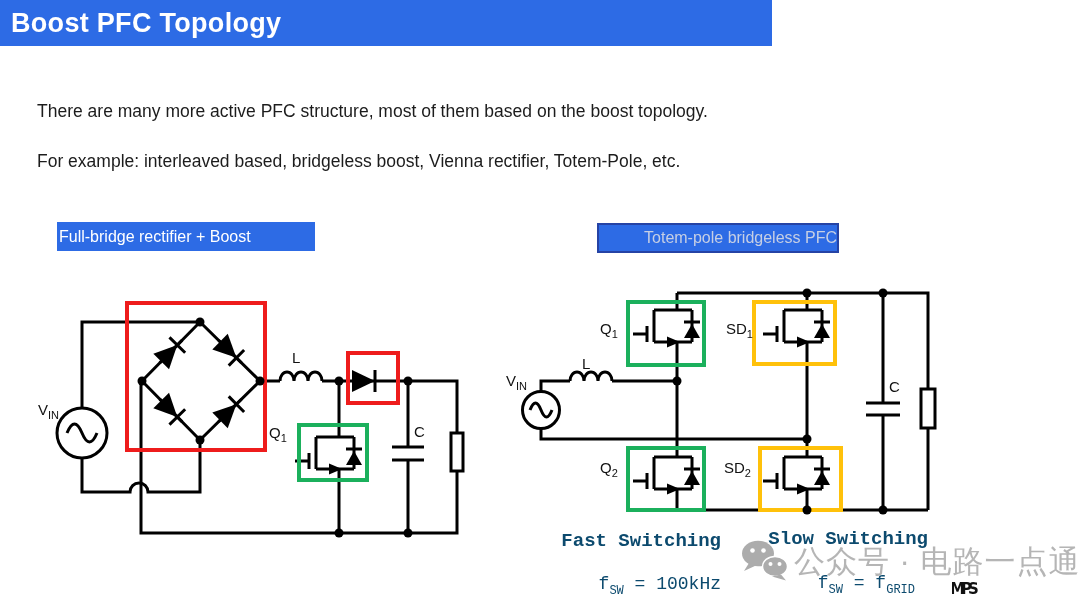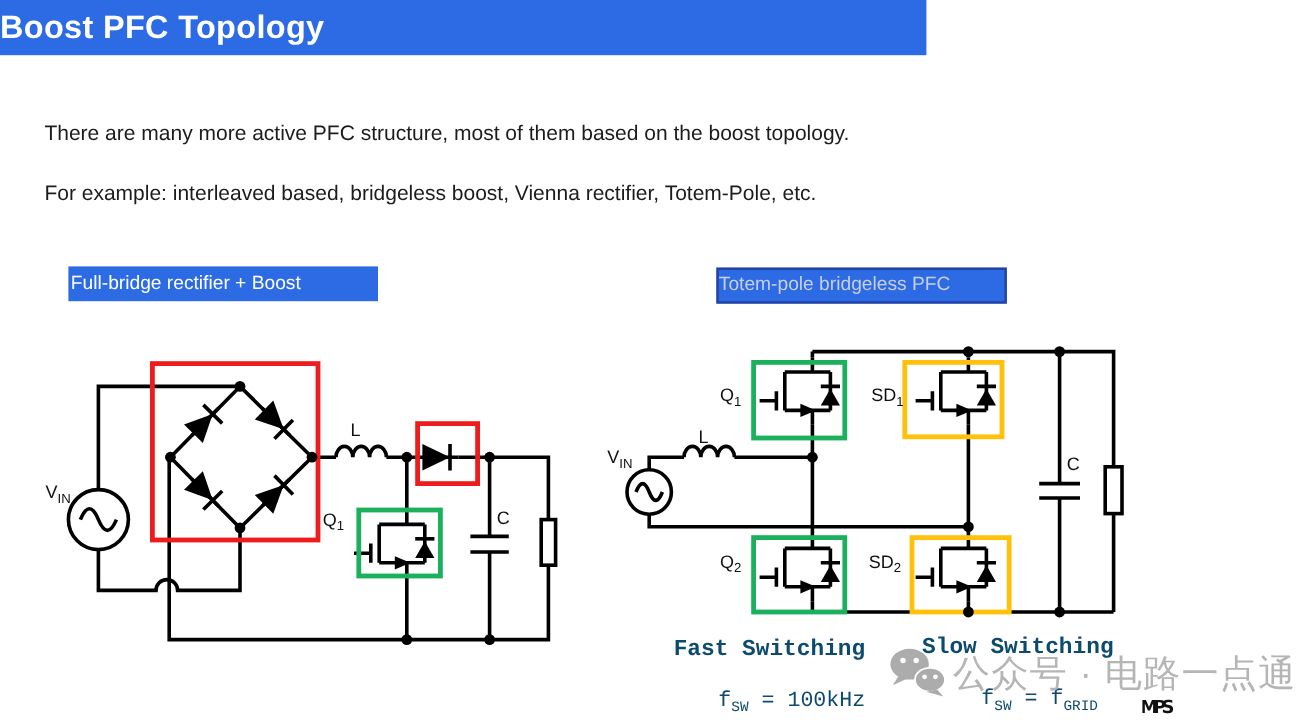--- a/index.html
+++ b/index.html
@@ -1,31 +1,31 @@
 <!DOCTYPE html>
 <html><head>
 <meta charset="utf-8">
 <style>
   html,body{margin:0;padding:0;background:#e8e8e8;}
   .slide{position:relative;width:1080px;height:602px;background:#ffffff;overflow:hidden;
          font-family:"Liberation Sans",sans-serif;}
   
   .header{position:absolute;left:0;top:0;width:772px;height:46px;background:#2D6BE5;
           display:flex;align-items:center;}
-  .header .title{color:#ffffff;font-size:27px;font-weight:bold;padding-left:0;letter-spacing:.3px;}
+  .header .title{color:#ffffff;font-size:27px;font-weight:bold;padding-left:11px;letter-spacing:.3px;}
   
   .intro{position:absolute;left:37px;font-size:17.5px;color:#1c1c1c;white-space:nowrap;}
   #intro1{top:101px}
   #intro2{top:151px}
   
   .caption{position:absolute;font-size:16px;box-sizing:border-box;}
   .caption-left{left:57px;top:222px;width:258px;height:29px;background:#2D6BE5;color:#ffffff;
                 line-height:29px;padding-left:2px;}
   .caption-right{left:597px;top:223px;width:242px;height:30px;background:#2D6BE5;
-                 border:2px solid #2543A5;color:#C6CFE4;line-height:26px;text-align:left;}
+                 border:2px solid #2543A5;color:#C6CFE4;line-height:26px;text-align:right;}
   
   svg.circuit{position:absolute;}
   .w{stroke:#000;stroke-width:3;fill:none;}
   .dot{fill:#000;}
   svg text{font-family:"Liberation Sans",sans-serif;font-size:15px;fill:#111;}
   .sub{font-size:11px;}
   
   .ann{position:absolute;color:#0c4a6e;text-align:right;white-space:nowrap;font-family:Liberation Mono, monospace;}
   .ann-title{font-size:19px;font-weight:bold;width:170px;}
   .ann-eq{font-size:18px;width:170px;margin-top:10px;}

